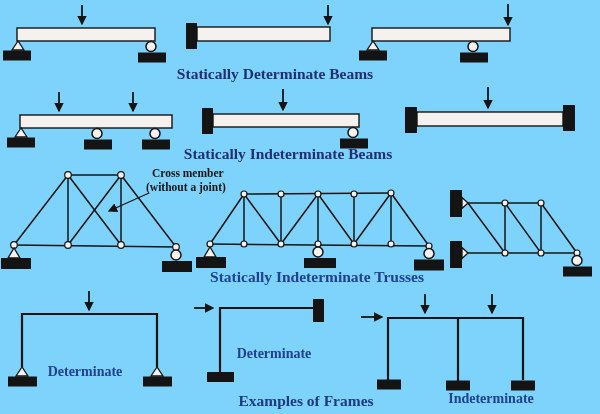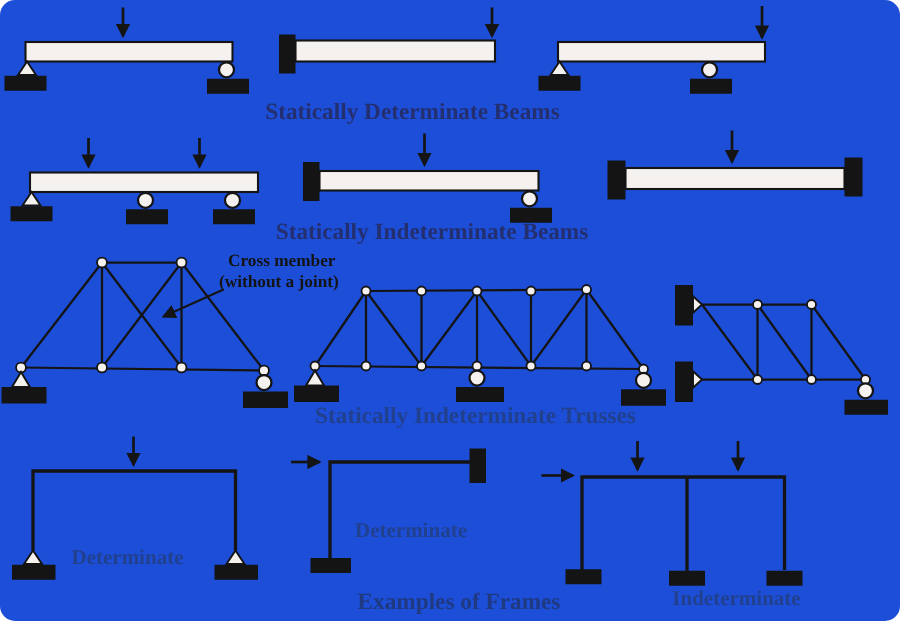--- a/index.html
+++ b/index.html
@@ -1,22 +1,21 @@
 <!DOCTYPE html>
 <html><head>
 <meta charset="utf-8">
 <style>
   html,body{margin:0;padding:0;}
   .canvas{
     position:relative;
     width:600px;height:414px;
-    background:#1d4ed8;
+    background:#7dd3fc;
     font-family:"Liberation Serif", serif;
     overflow:hidden;
-    border-radius:10px;
   }
   svg text{
     font-family:"Liberation Serif", serif;
     font-weight:bold;
   }
   .section-title{ font-size:15.5px; fill:#232f6f; }
   .truss-title{ font-size:15.5px; fill:#21418f; }
   .frame-label{ font-size:14px; fill:#21418f; }
   .frames-title{ font-size:15.5px; fill:#1f3a80; }
   .annot{ font-size:11.5px; fill:#141414; }

